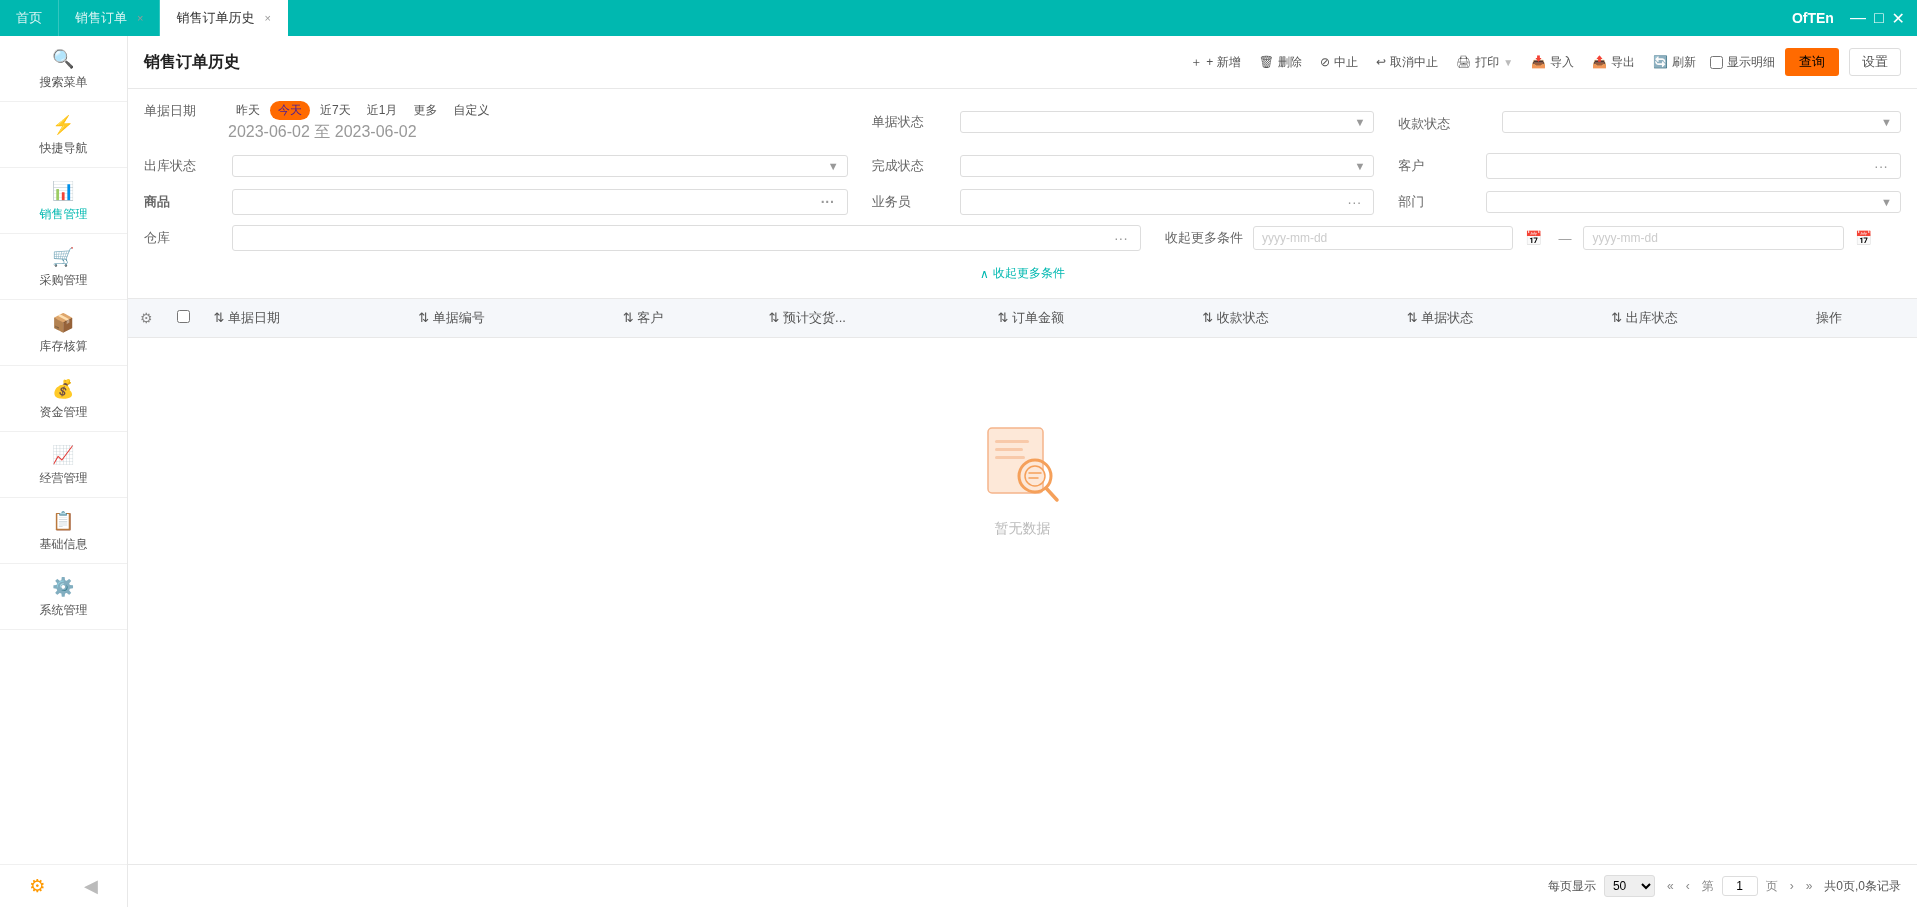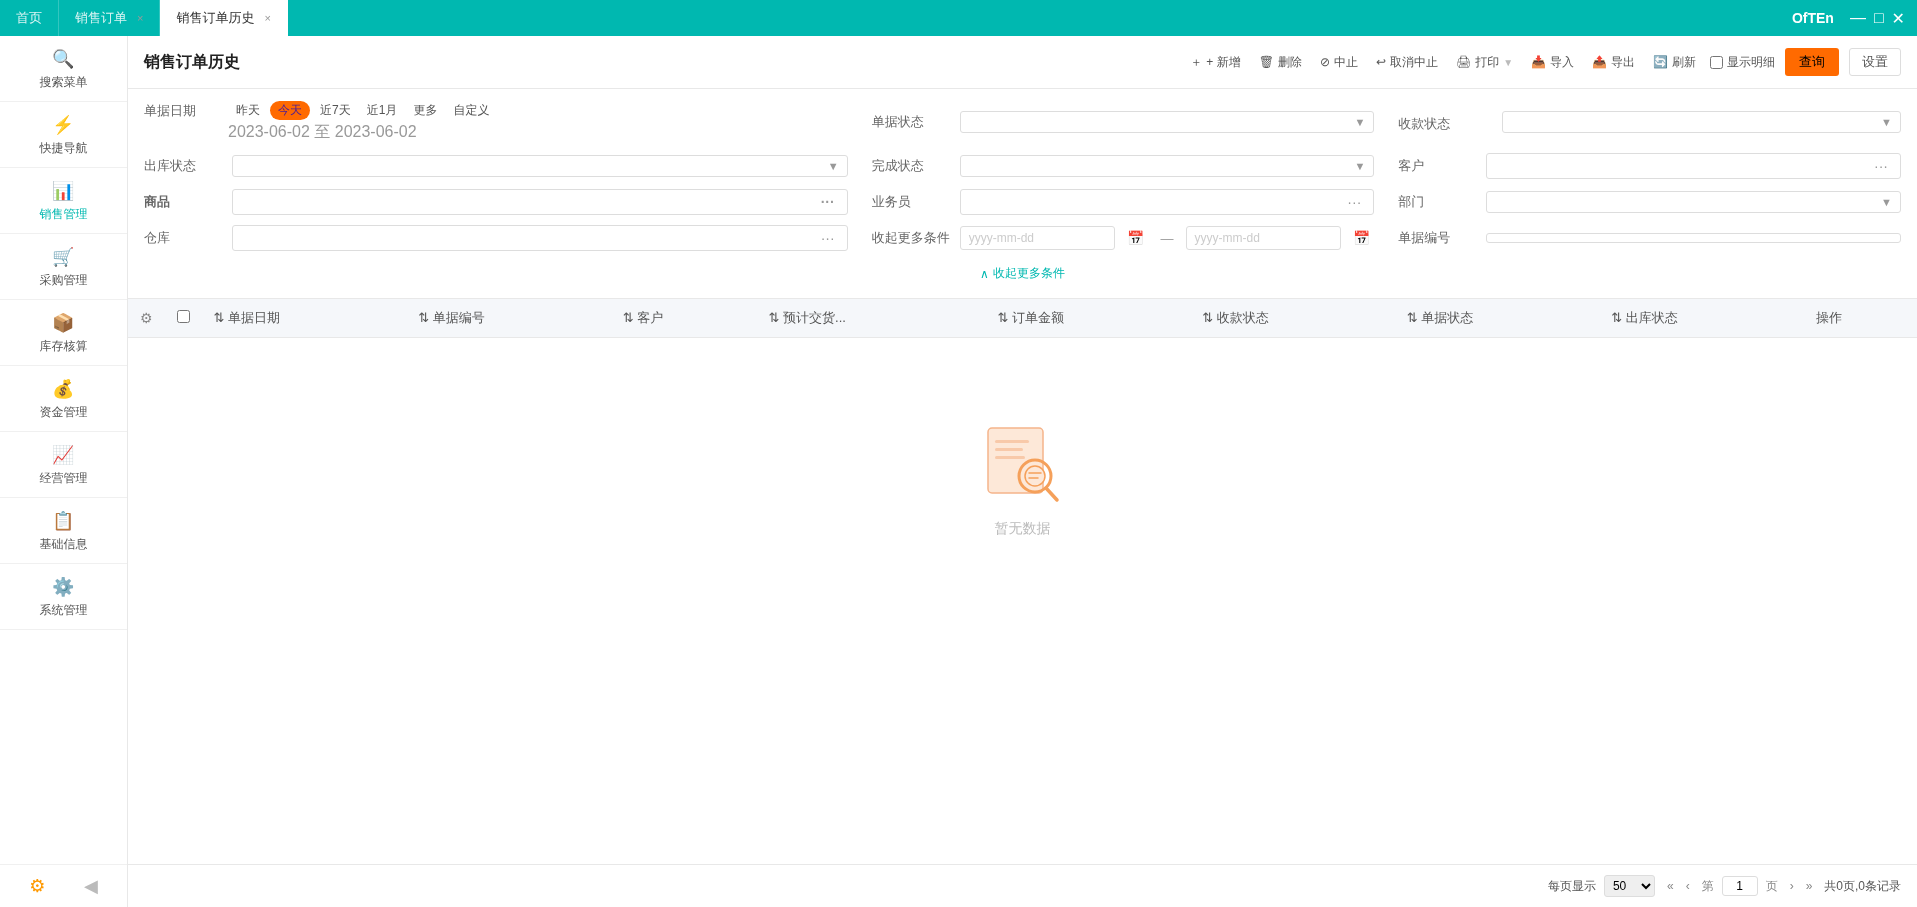--- a/index.html
+++ b/index.html
@@ -282,24 +282,20 @@
           <span class="filter-label">收起更多条件</span>
           <div class="input-control" style="flex:1;color:#ccc;">
             <span>yyyy-mm-dd</span>
           </div>
           <span class="cal-btn">📅</span>
           <span style="padding:0 4px;color:#999;">—</span>
           <div class="input-control" style="flex:1;color:#ccc;">
             <span>yyyy-mm-dd</span>
           </div>
           <span class="cal-btn">📅</span>
-        </div>
-        <div style="flex:1;display:flex;align-items:center;gap:8px;">
-          <span class="filter-label">单据编号</span>
-          <div class="input-control" style="flex:1;"></div>
         </div>
       </div>
 
       <div class="collapse-row">
         <span>∧</span>
         <span>收起更多条件</span>
       </div>
 
     </div>
 

